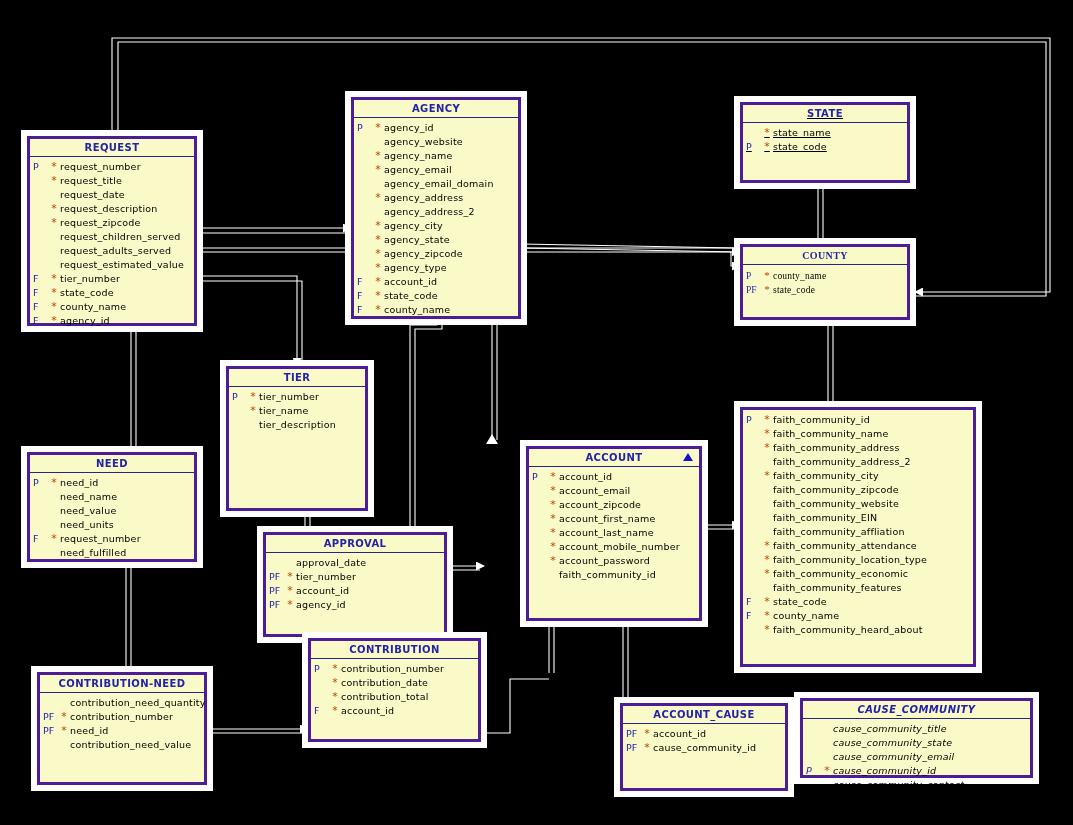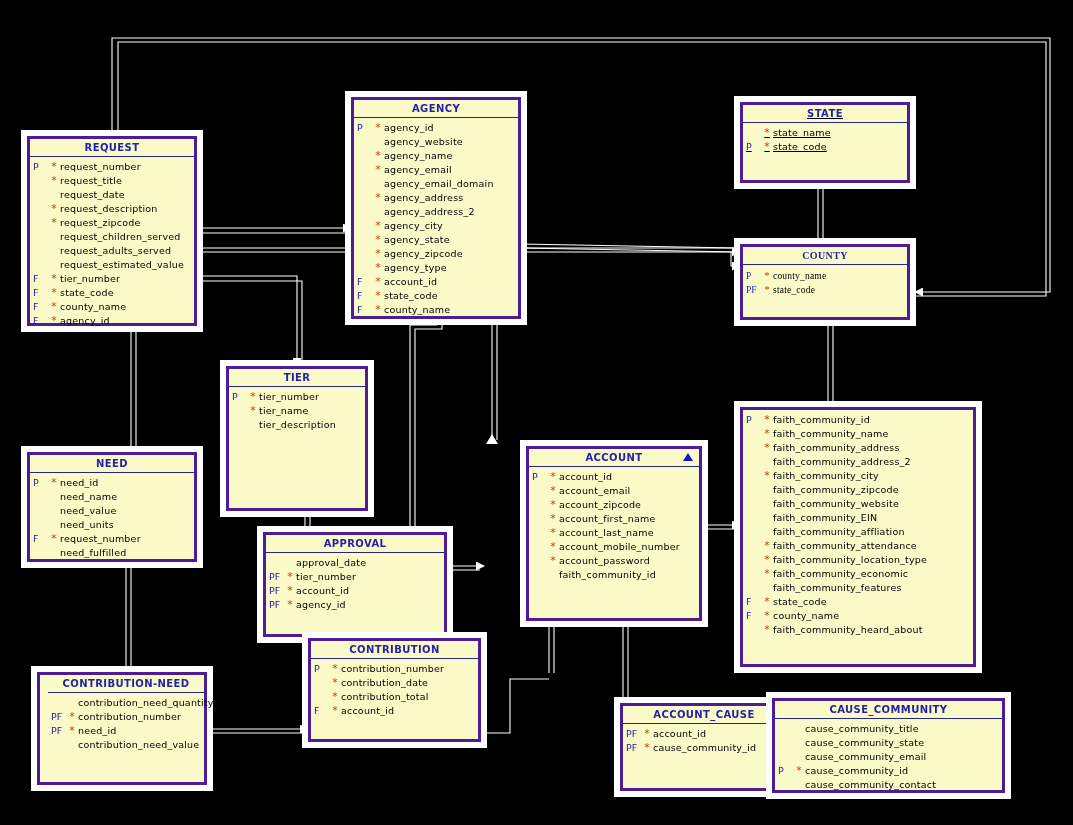--- a/index.html
+++ b/index.html
@@ -556,21 +556,21 @@
             <span class="req">*</span>
             <span class="nm">account_id</span>
           </div>
           <div class="attr">
             <span class="key">PF</span>
             <span class="req">*</span>
             <span class="nm">agency_id</span>
           </div>
         </div>
       </div>
-      <div class="entity" style="left: 37px; top: 672px; width: 170px; height: 113px; padding-left: 8px;">
+      <div class="entity" style="left: 37px; top: 672px; width: 170px; height: 113px;">
         <div class="entity-title">CONTRIBUTION-NEED</div>
         <div class="entity-body">
           <div class="attr">
             <span class="key"></span>
             <span class="req"></span>
             <span class="nm">contribution_need_quantity</span>
           </div>
           <div class="attr">
             <span class="key">PF</span>
             <span class="req">*</span>
@@ -621,21 +621,21 @@
             <span class="req">*</span>
             <span class="nm">account_id</span>
           </div>
           <div class="attr">
             <span class="key">PF</span>
             <span class="req">*</span>
             <span class="nm">cause_community_id</span>
           </div>
         </div>
       </div>
-      <div class="entity" style="left: 772px; top: 698px; width: 233px; height: 95px;">
+      <div class="entity" style="left: 800px; top: 698px; width: 233px; height: 80px; font-style: italic;">
         <div class="entity-title">CAUSE_COMMUNITY</div>
         <div class="entity-body">
           <div class="attr">
             <span class="key"></span>
             <span class="req"></span>
             <span class="nm">cause_community_title</span>
           </div>
           <div class="attr">
             <span class="key"></span>
             <span class="req"></span>

